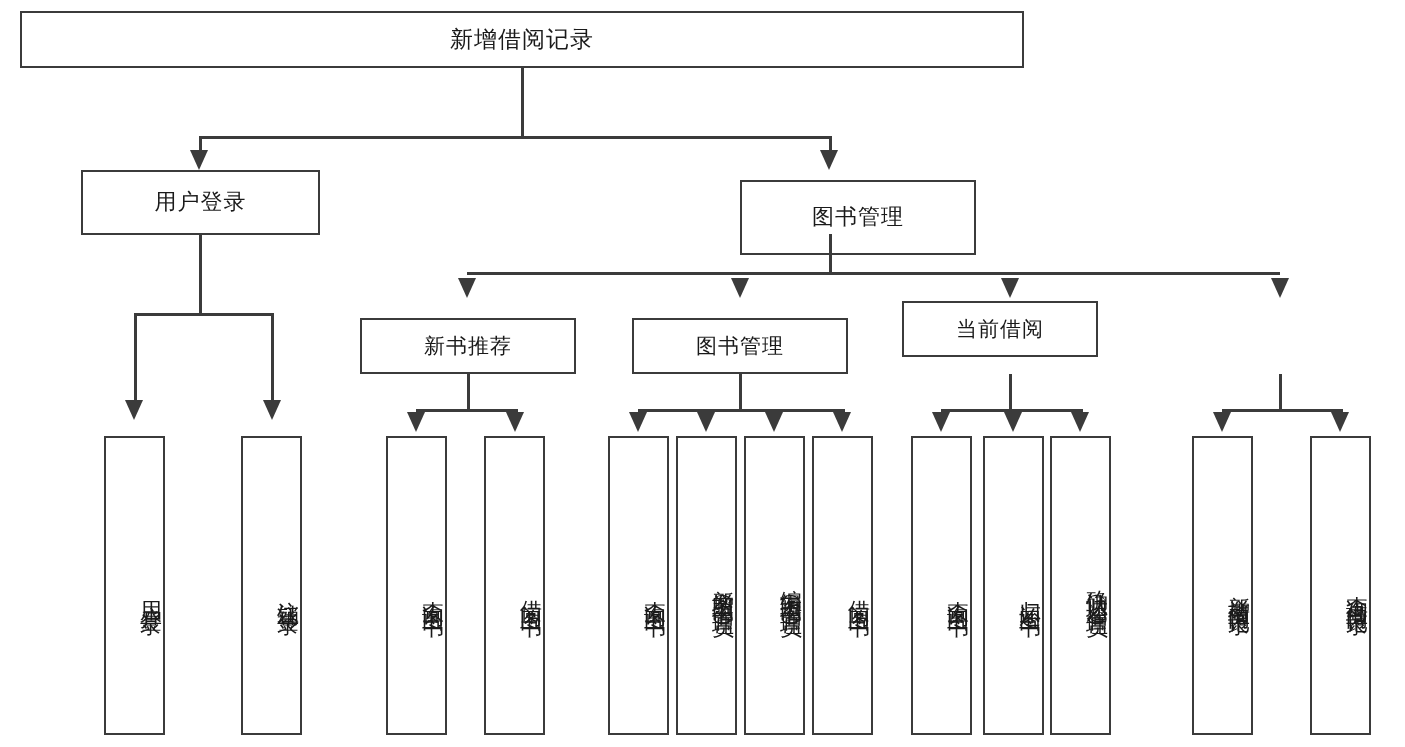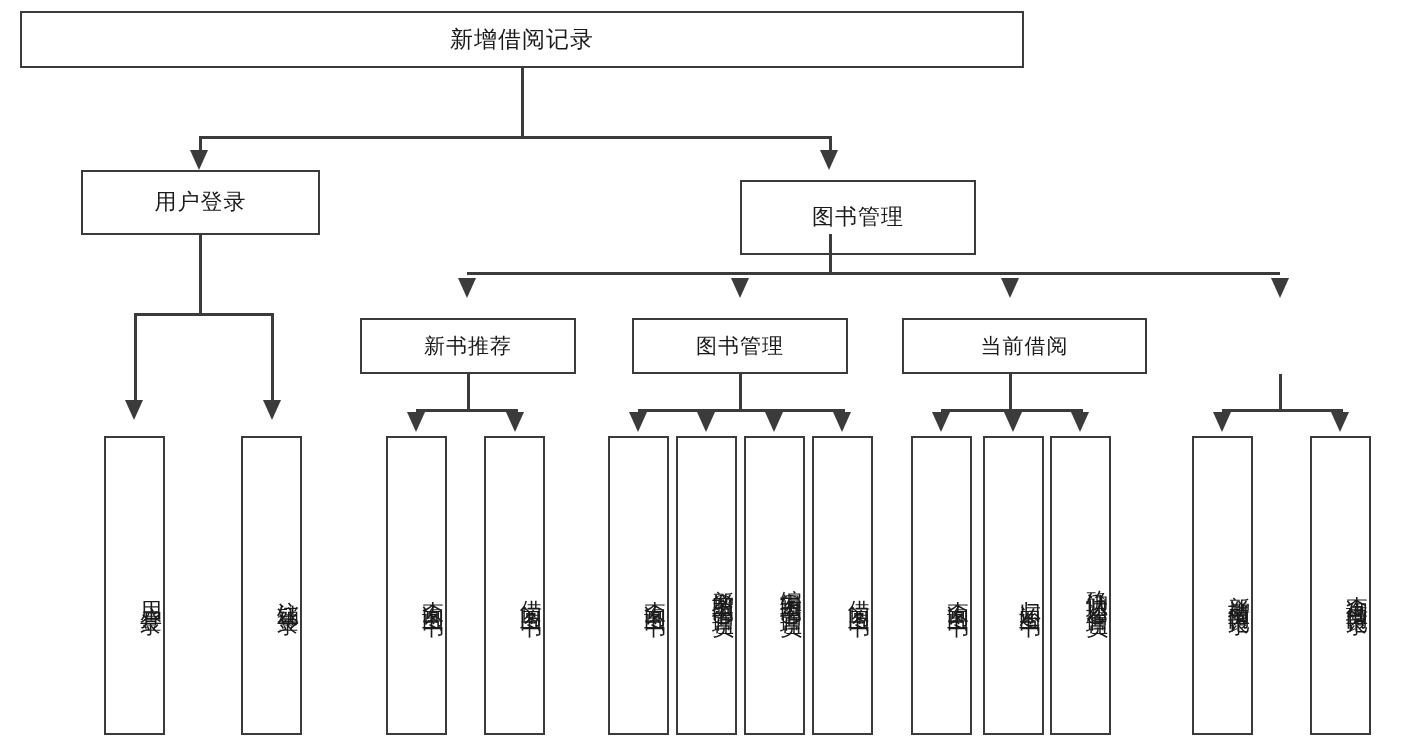--- a/index.html
+++ b/index.html
@@ -84,21 +84,21 @@
     </div>
     <div class="node lvl1" style="left: 712px; top: 180px; width: 236px; height: 75px; margin-left: 28px;">
       <span>图书管理</span>
     </div>
     <div class="node lvl2" style="left: 360px; top: 318px; width: 216px; height: 56px;">
       <span>新书推荐</span>
     </div>
     <div class="node lvl2" style="left: 632px; top: 318px; width: 216px; height: 56px;">
       <span>图书管理</span>
     </div>
-    <div class="node lvl2" style="left: 902px; top: 318px; width: 245px; height: 56px;">
+    <div class="node lvl2" style="left: 902px; top: 301px; width: 196px; height: 56px;">
       <span>当前借阅</span>
     </div>
     <div class="node leaf" style="left: 104px; top: 436px; width: 61px; height: 299px;">
       <span>用户登录</span>
     </div>
     <div class="node leaf" style="left: 241px; top: 436px; width: 61px; height: 299px;">
       <span>注销登录</span>
     </div>
     <div class="node leaf" style="left: 386px; top: 436px; width: 61px; height: 299px;">
       <span>查询图书</span>

